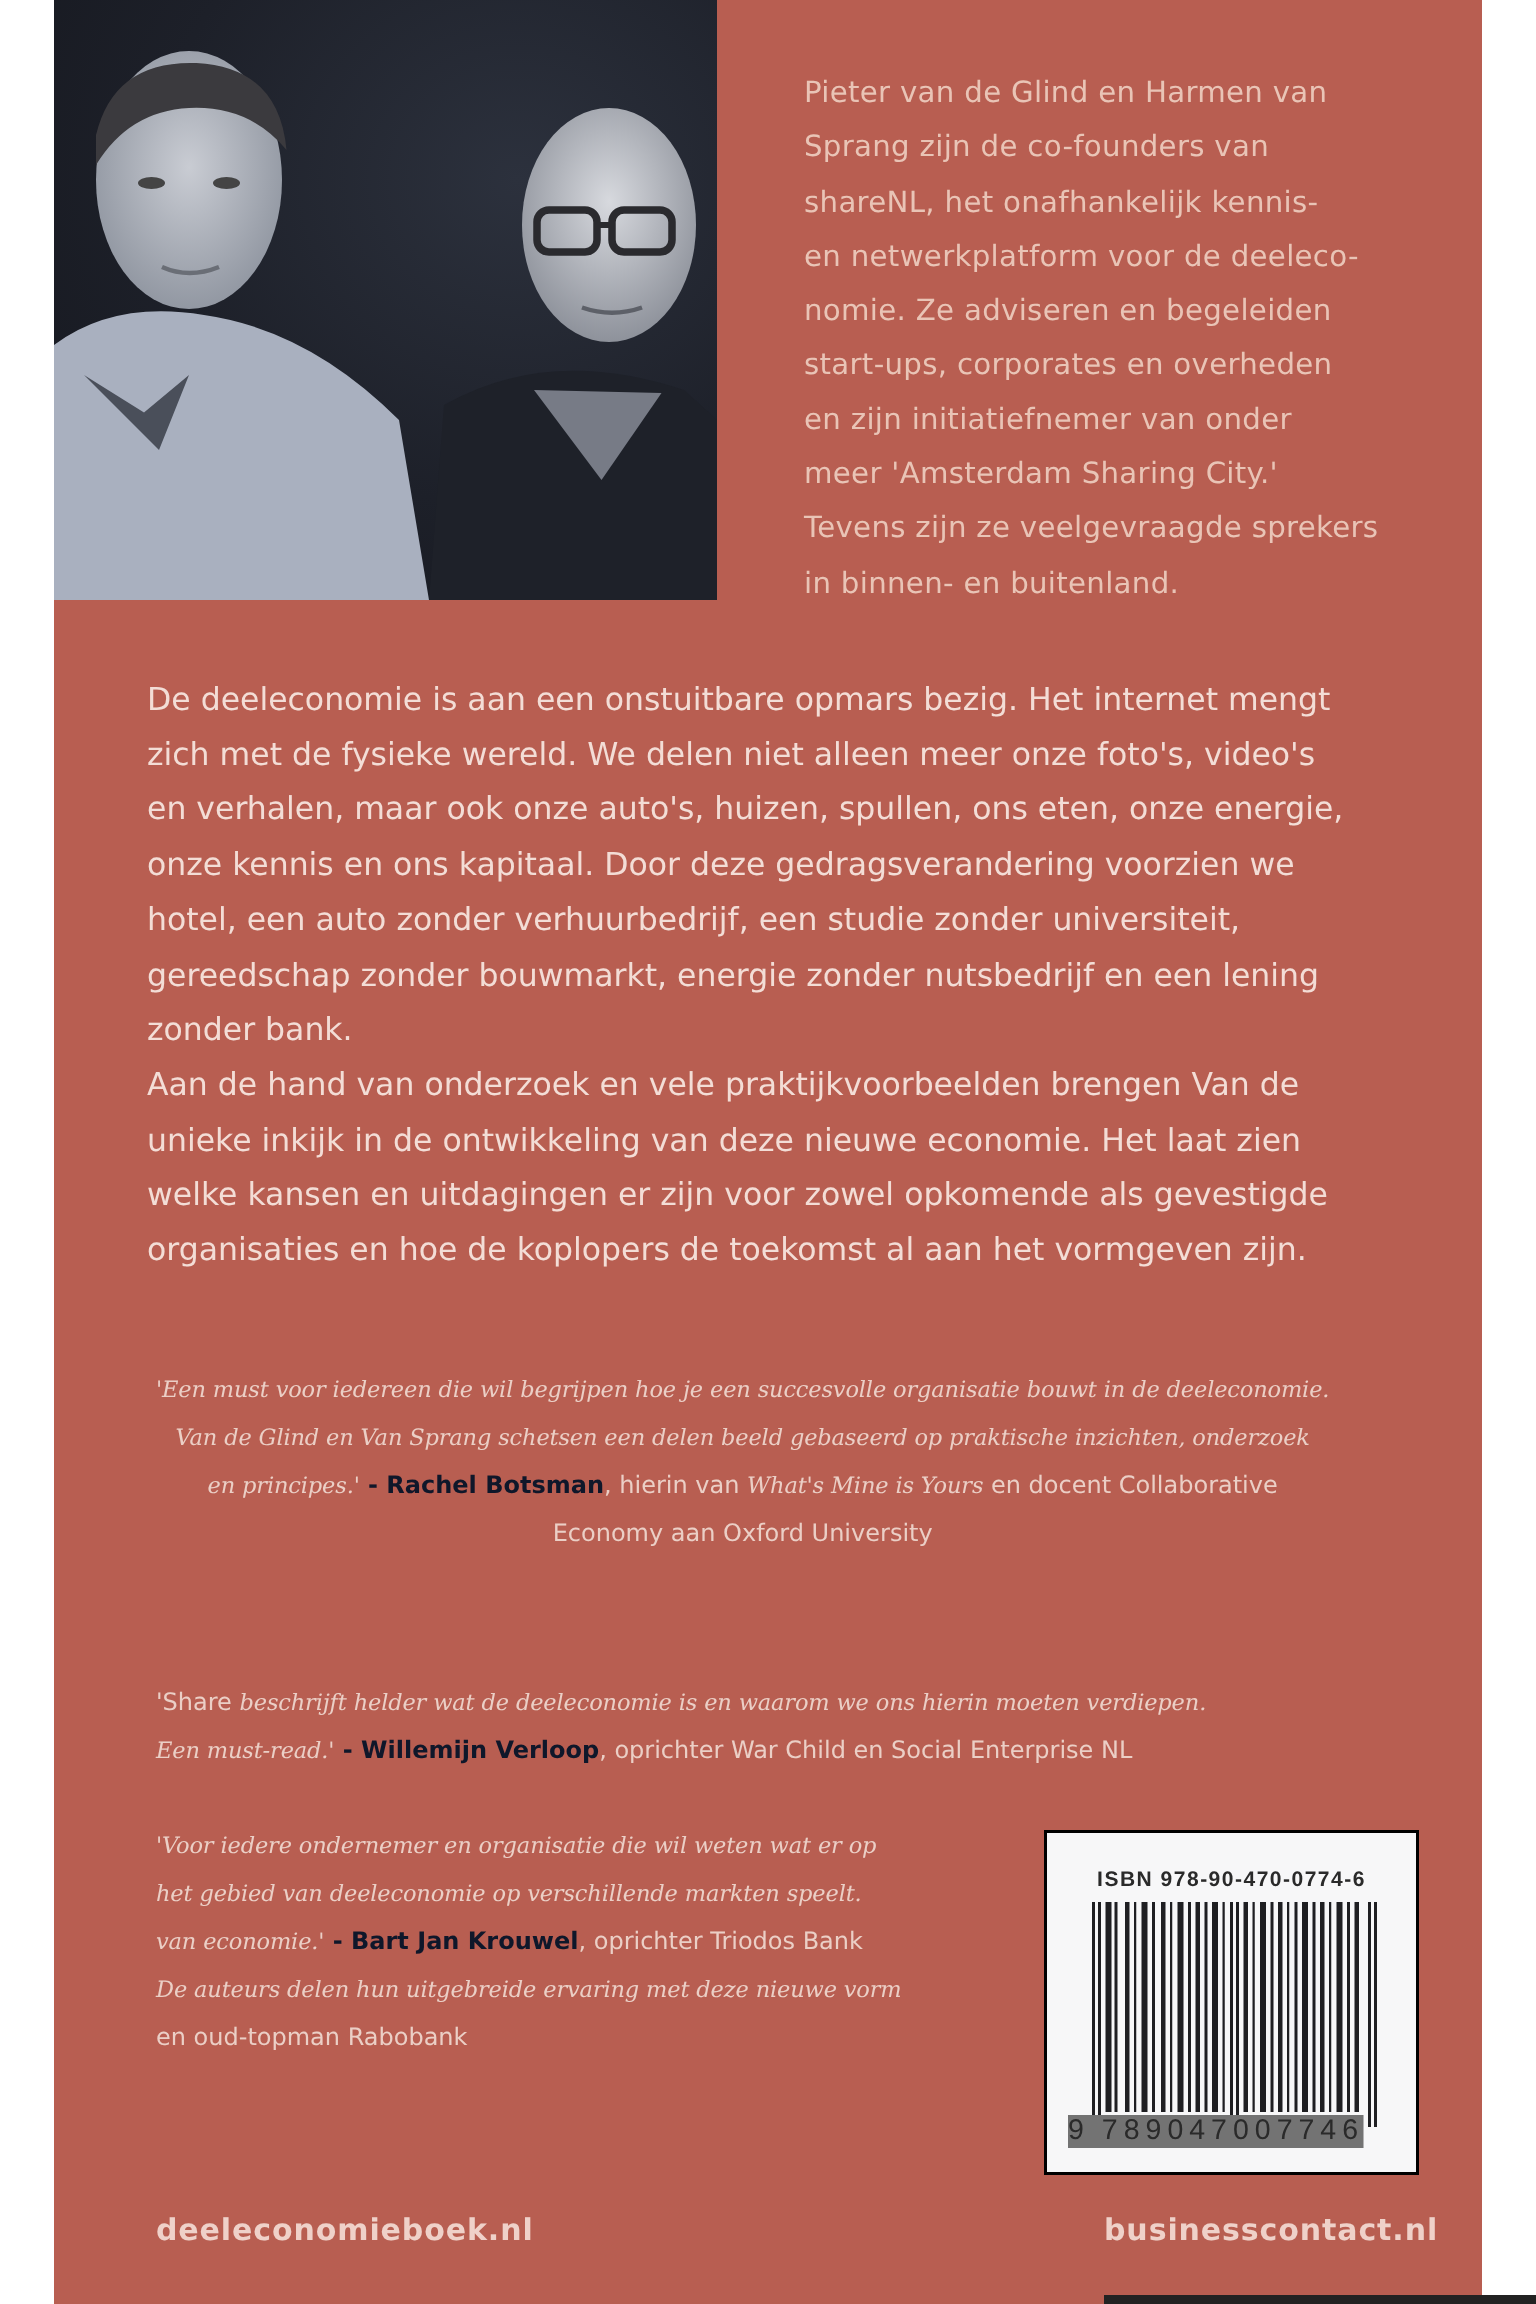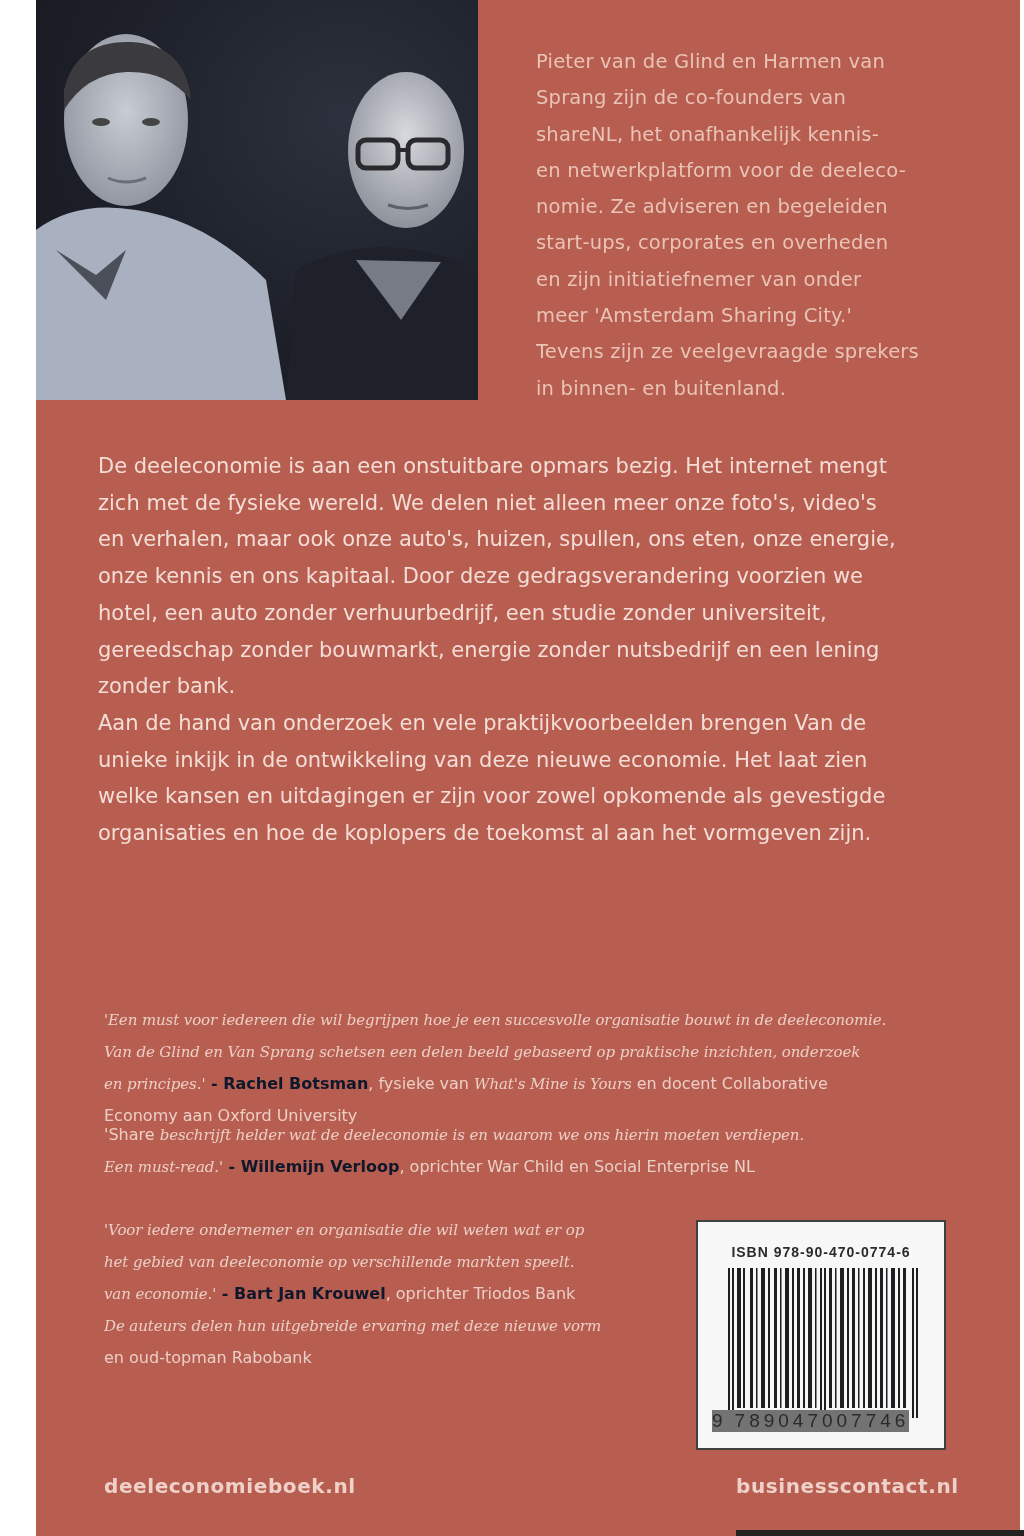--- a/index.html
+++ b/index.html
@@ -5,21 +5,20 @@
     html, body { margin: 0; padding: 0; }
     body {
       width: 1024px; height: 1536px; background: #ffffff;
       position: relative; overflow: hidden;
       font-family: "DejaVu Sans", sans-serif;
     }
     .cover {
       position: absolute; left: 36px; top: 0; width: 952px; height: 1536px;
       background: #b85e51;
       color: #f0d7cf;
-      padding-left: 32px;
     }
     .photo {
       position: absolute; left: 0; top: 0; width: 442px; height: 400px;
       background: radial-gradient(ellipse at 70% 30%, #2c313d 0%, #1d2029 55%, #15171e 100%);
       overflow: hidden;
     }
     .photo svg { width: 100%; height: 100%; display: block; }
     .bio {
       position: absolute; left: 500px; top: 44px; width: 420px;
       font-size: 19.5px; line-height: 36.3px; color: #e9c4b6;
@@ -30,26 +29,26 @@
       position: absolute; left: 62px; top: 448px; width: 860px;
       font-size: 21px; line-height: 36.7px; color: #f3ddd6;
     }
     .blurb span { display: block; white-space: nowrap; }
     .quote {
       position: absolute; left: 68px; font-size: 16px; line-height: 32px; color: #ebcfc6;
     }
     .quote span.line { display: block; white-space: nowrap; }
     .quote i { font-family: "DejaVu Serif", serif; font-style: italic; font-size: 15px; letter-spacing: -0.1px; }
     .quote b { font-weight: bold; color: #0f172a; }
-    .q1 { top: 1004px; }
+    .q1 { top: 910px; text-align: center; }
     .q2 { top: 1119px; }
     .q3 { top: 1214px; }
     .barcode-box {
       position: absolute; left: 660px; top: 1220px; width: 246px; height: 226px;
-      background: #f7f7f8; border: 2px solid #404040;
+      background: #f7f7f8; border: 2px solid #000000;
     }
     .isbn-text {
       position: absolute; left: 0; right: 0; top: 22px; text-align: center;
       font-family: "Liberation Sans", sans-serif; font-size: 14px; letter-spacing: 1px;
       color: #2a2a2a; font-weight: bold;
     }
     .bars { position: absolute; left: 30px; top: 46px; width: 190px; height: 150px; }
     .ean {
       position: absolute; left: 14px; top: 188px;
       font-family: "Liberation Sans", sans-serif; font-size: 19px; letter-spacing: 4px; color: #2a2a2a;
@@ -126,21 +125,21 @@
     <span>zonder bank.</span>
     <span>Aan de hand van onderzoek en vele praktijkvoorbeelden brengen Van de</span>
     <span>unieke inkijk in de ontwikkeling van deze nieuwe economie. Het laat zien</span>
     <span>welke kansen en uitdagingen er zijn voor zowel opkomende als gevestigde</span>
     <span>organisaties en hoe de koplopers de toekomst al aan het vormgeven zijn.</span>
   </div>
 
   <div class="quote q1">
     <span class="line"><i>'Een must voor iedereen die wil begrijpen hoe je een succesvolle organisatie bouwt in de deeleconomie.</i></span>
     <span class="line"><i>Van de Glind en Van Sprang schetsen een delen beeld gebaseerd op praktische inzichten, onderzoek</i></span>
-    <span class="line"><i>en principes.'</i><b> - Rachel Botsman</b><span>, fysieke van </span><i>What's Mine is Yours</i><span> en docent Collaborative</span></span>
+    <span class="line"><i>en principes.'</i><b> - Rachel Botsman</b><span>, hierin van </span><i>What's Mine is Yours</i><span> en docent Collaborative</span></span>
     <span class="line">Economy aan Oxford University</span>
   </div>
 
   <div class="quote q2">
     <span class="line"><span>'Share </span><i>beschrijft helder wat de deeleconomie is en waarom we ons hierin moeten verdiepen.</i></span>
     <span class="line"><i>Een must-read.'</i><b> - Willemijn Verloop</b><span>, oprichter War Child en Social Enterprise NL</span></span>
   </div>
 
   <div class="quote q3">
     <span class="line"><i>'Voor iedere ondernemer en organisatie die wil weten wat er op</i></span>

